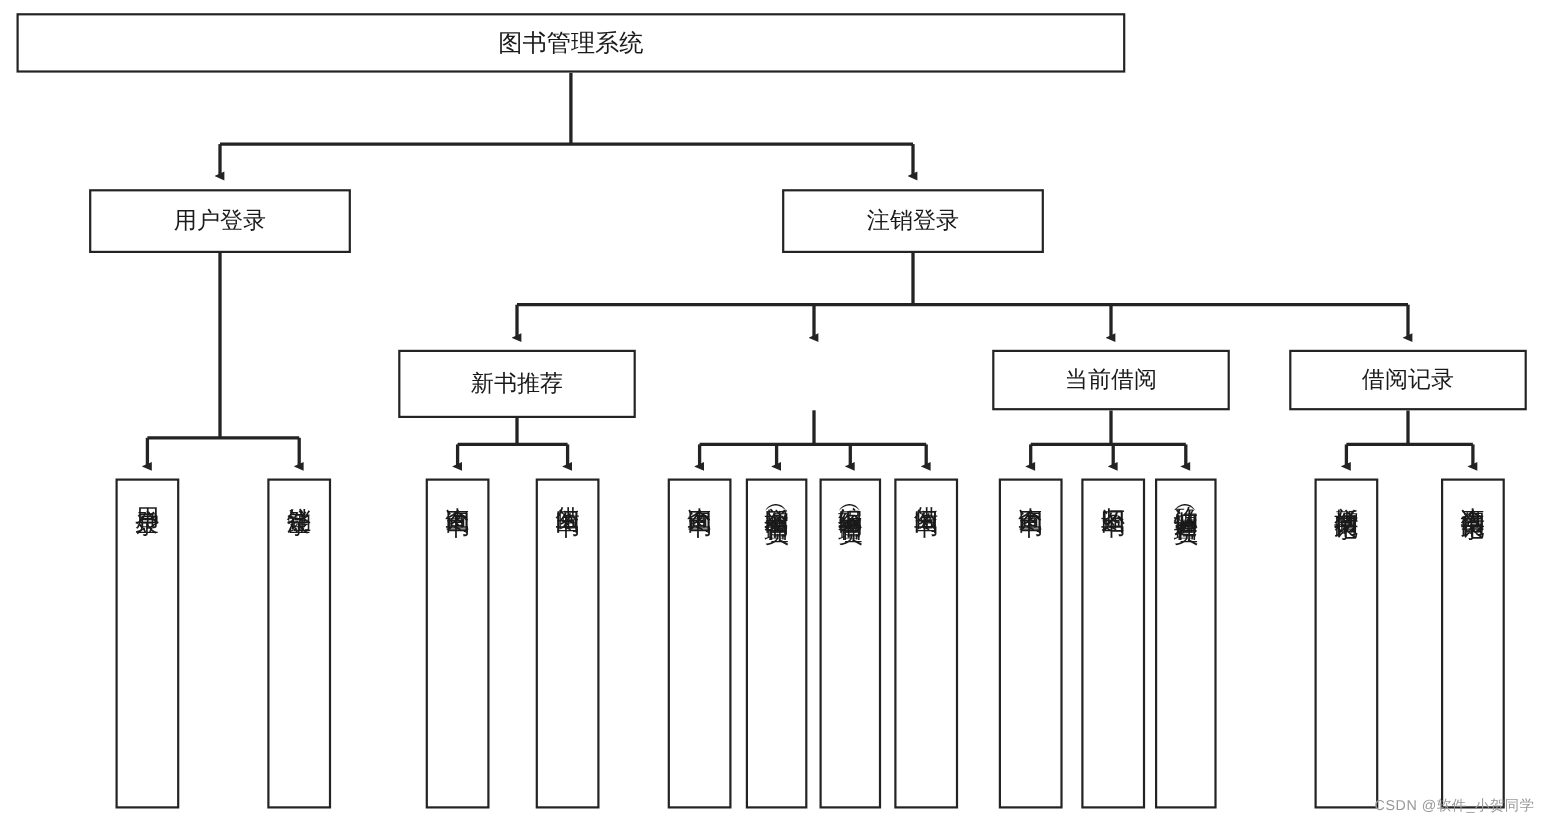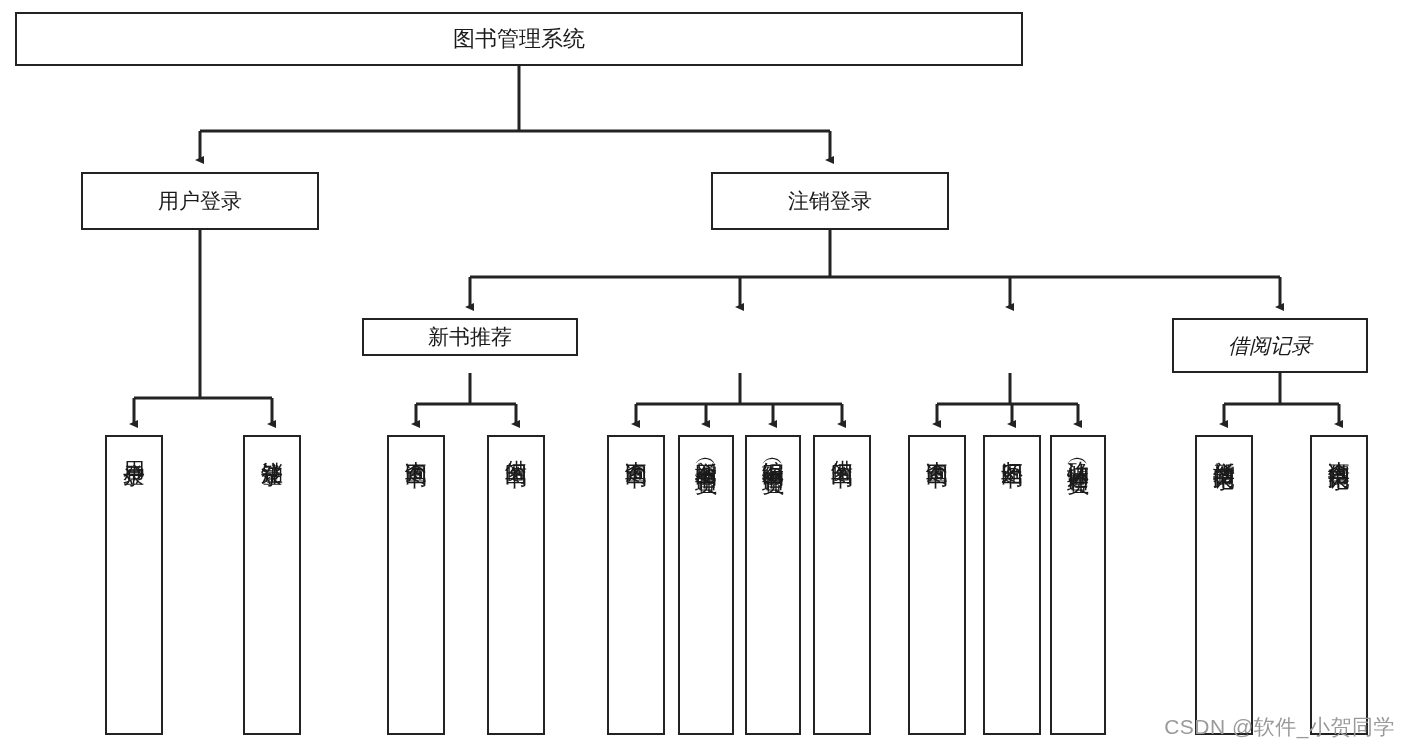--- a/index.html
+++ b/index.html
@@ -52,21 +52,21 @@
     text-orientation: upright;
     font-size: 22px;
     letter-spacing: 2px;
     line-height: 1;
     white-space: nowrap;
   }
   .watermark {
     position: absolute;
     right: 10px;
     bottom: 6px;
-    font-size: 21px;
+    font-size: 13px;
     color: #9a9a9a;
     white-space: nowrap;
     letter-spacing: 0.5px;
   }
 </style>
 </head>
 <body>
 
 <div id="diagram-root">
 
@@ -126,24 +126,27 @@
     <span class="label">图书管理系统</span>
   </div>
 
   <div class="node level2" style="left:81px; top:172px; width:238px; height:58px;">
     <span class="label">用户登录</span>
   </div>
   <div class="node level2" style="left:711px; top:172px; width:238px; height:58px;">
     <span class="label">注销登录</span>
   </div>
 
-  <div class="node level3" style="left:362px; top:318px; width:216px; height:38px;">
+  <div class="node level3" style="left:362px; top:318px; width:216px; height:62px;">
     <span class="label">新书推荐</span>
   </div>
-  <div class="node level3" style="left:1172px; top:318px; width:196px; height:55px;font-style:italic;">
+  <div class="node level3" style="left:902px; top:318px; width:216px; height:55px;">
+    <span class="label">当前借阅</span>
+  </div>
+  <div class="node level3" style="left:1172px; top:318px; width:216px; height:55px;">
     <span class="label">借阅记录</span>
   </div>
 
   <div class="node leaf" style="left:105px; top:435px; width:58px; height:300px;">
     <span class="label">用户登录</span>
   </div>
   <div class="node leaf" style="left:243px; top:435px; width:58px; height:300px;">
     <span class="label">注销登录</span>
   </div>
   <div class="node leaf" style="left:387px; top:435px; width:58px; height:300px;">

